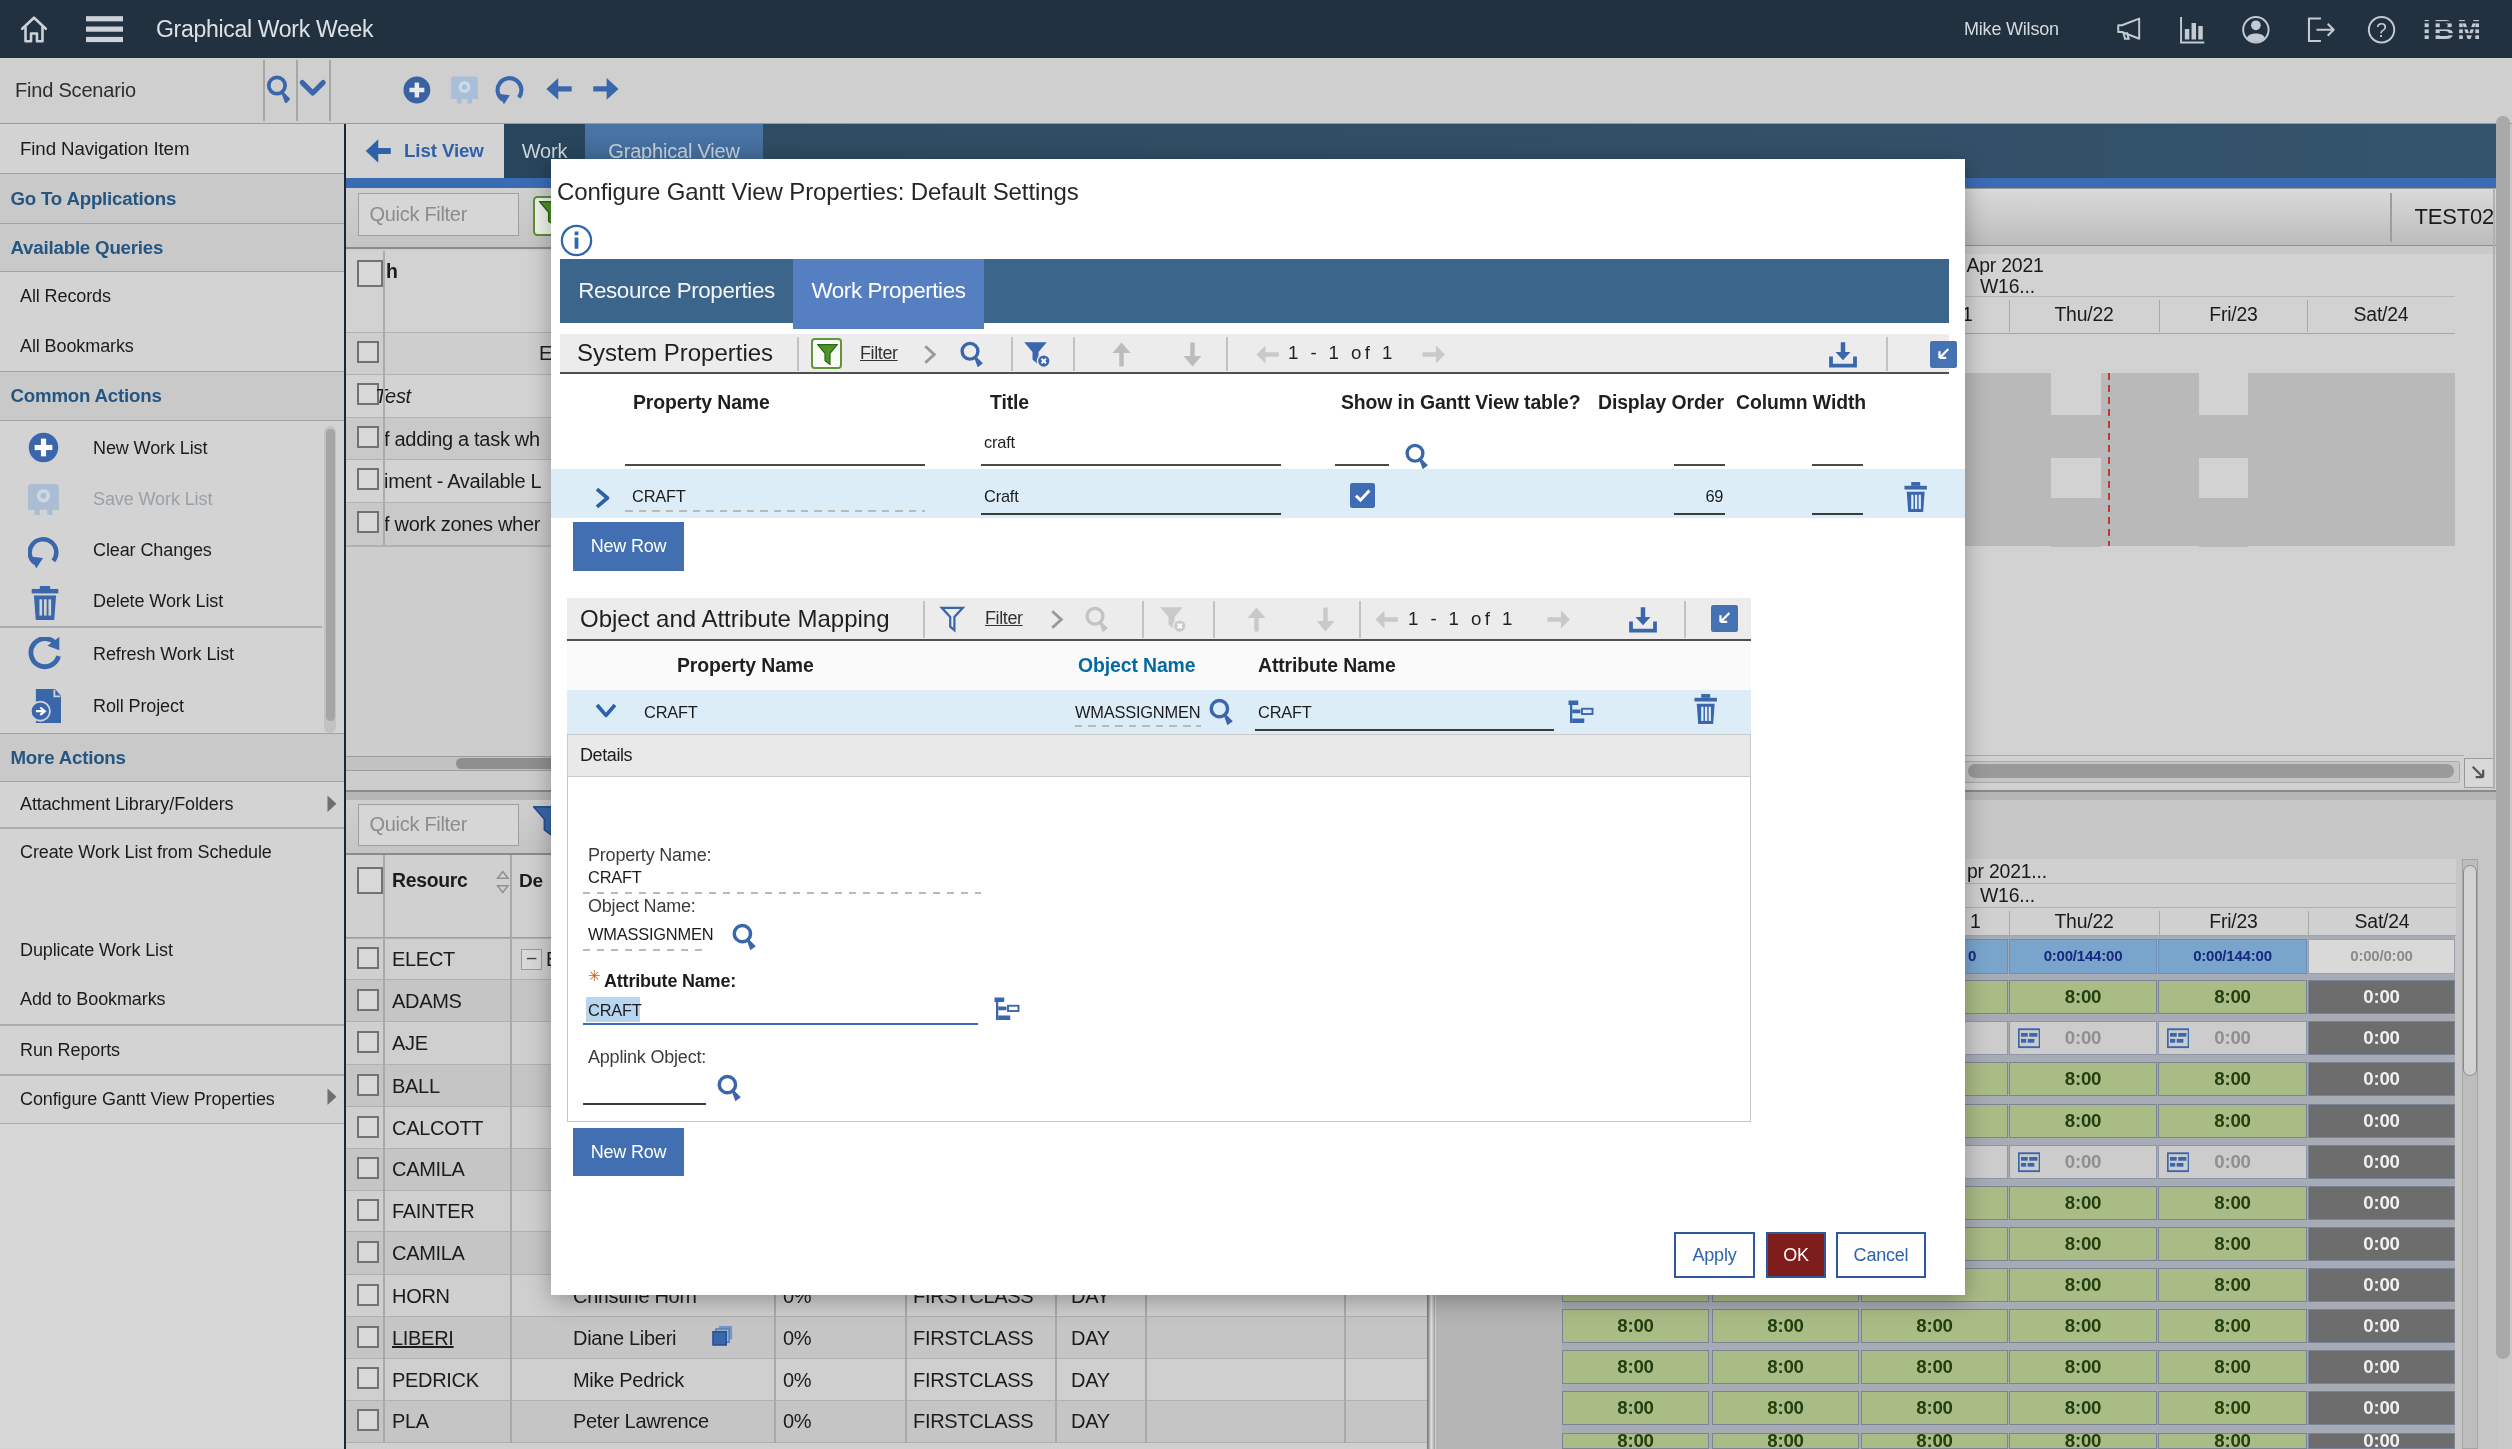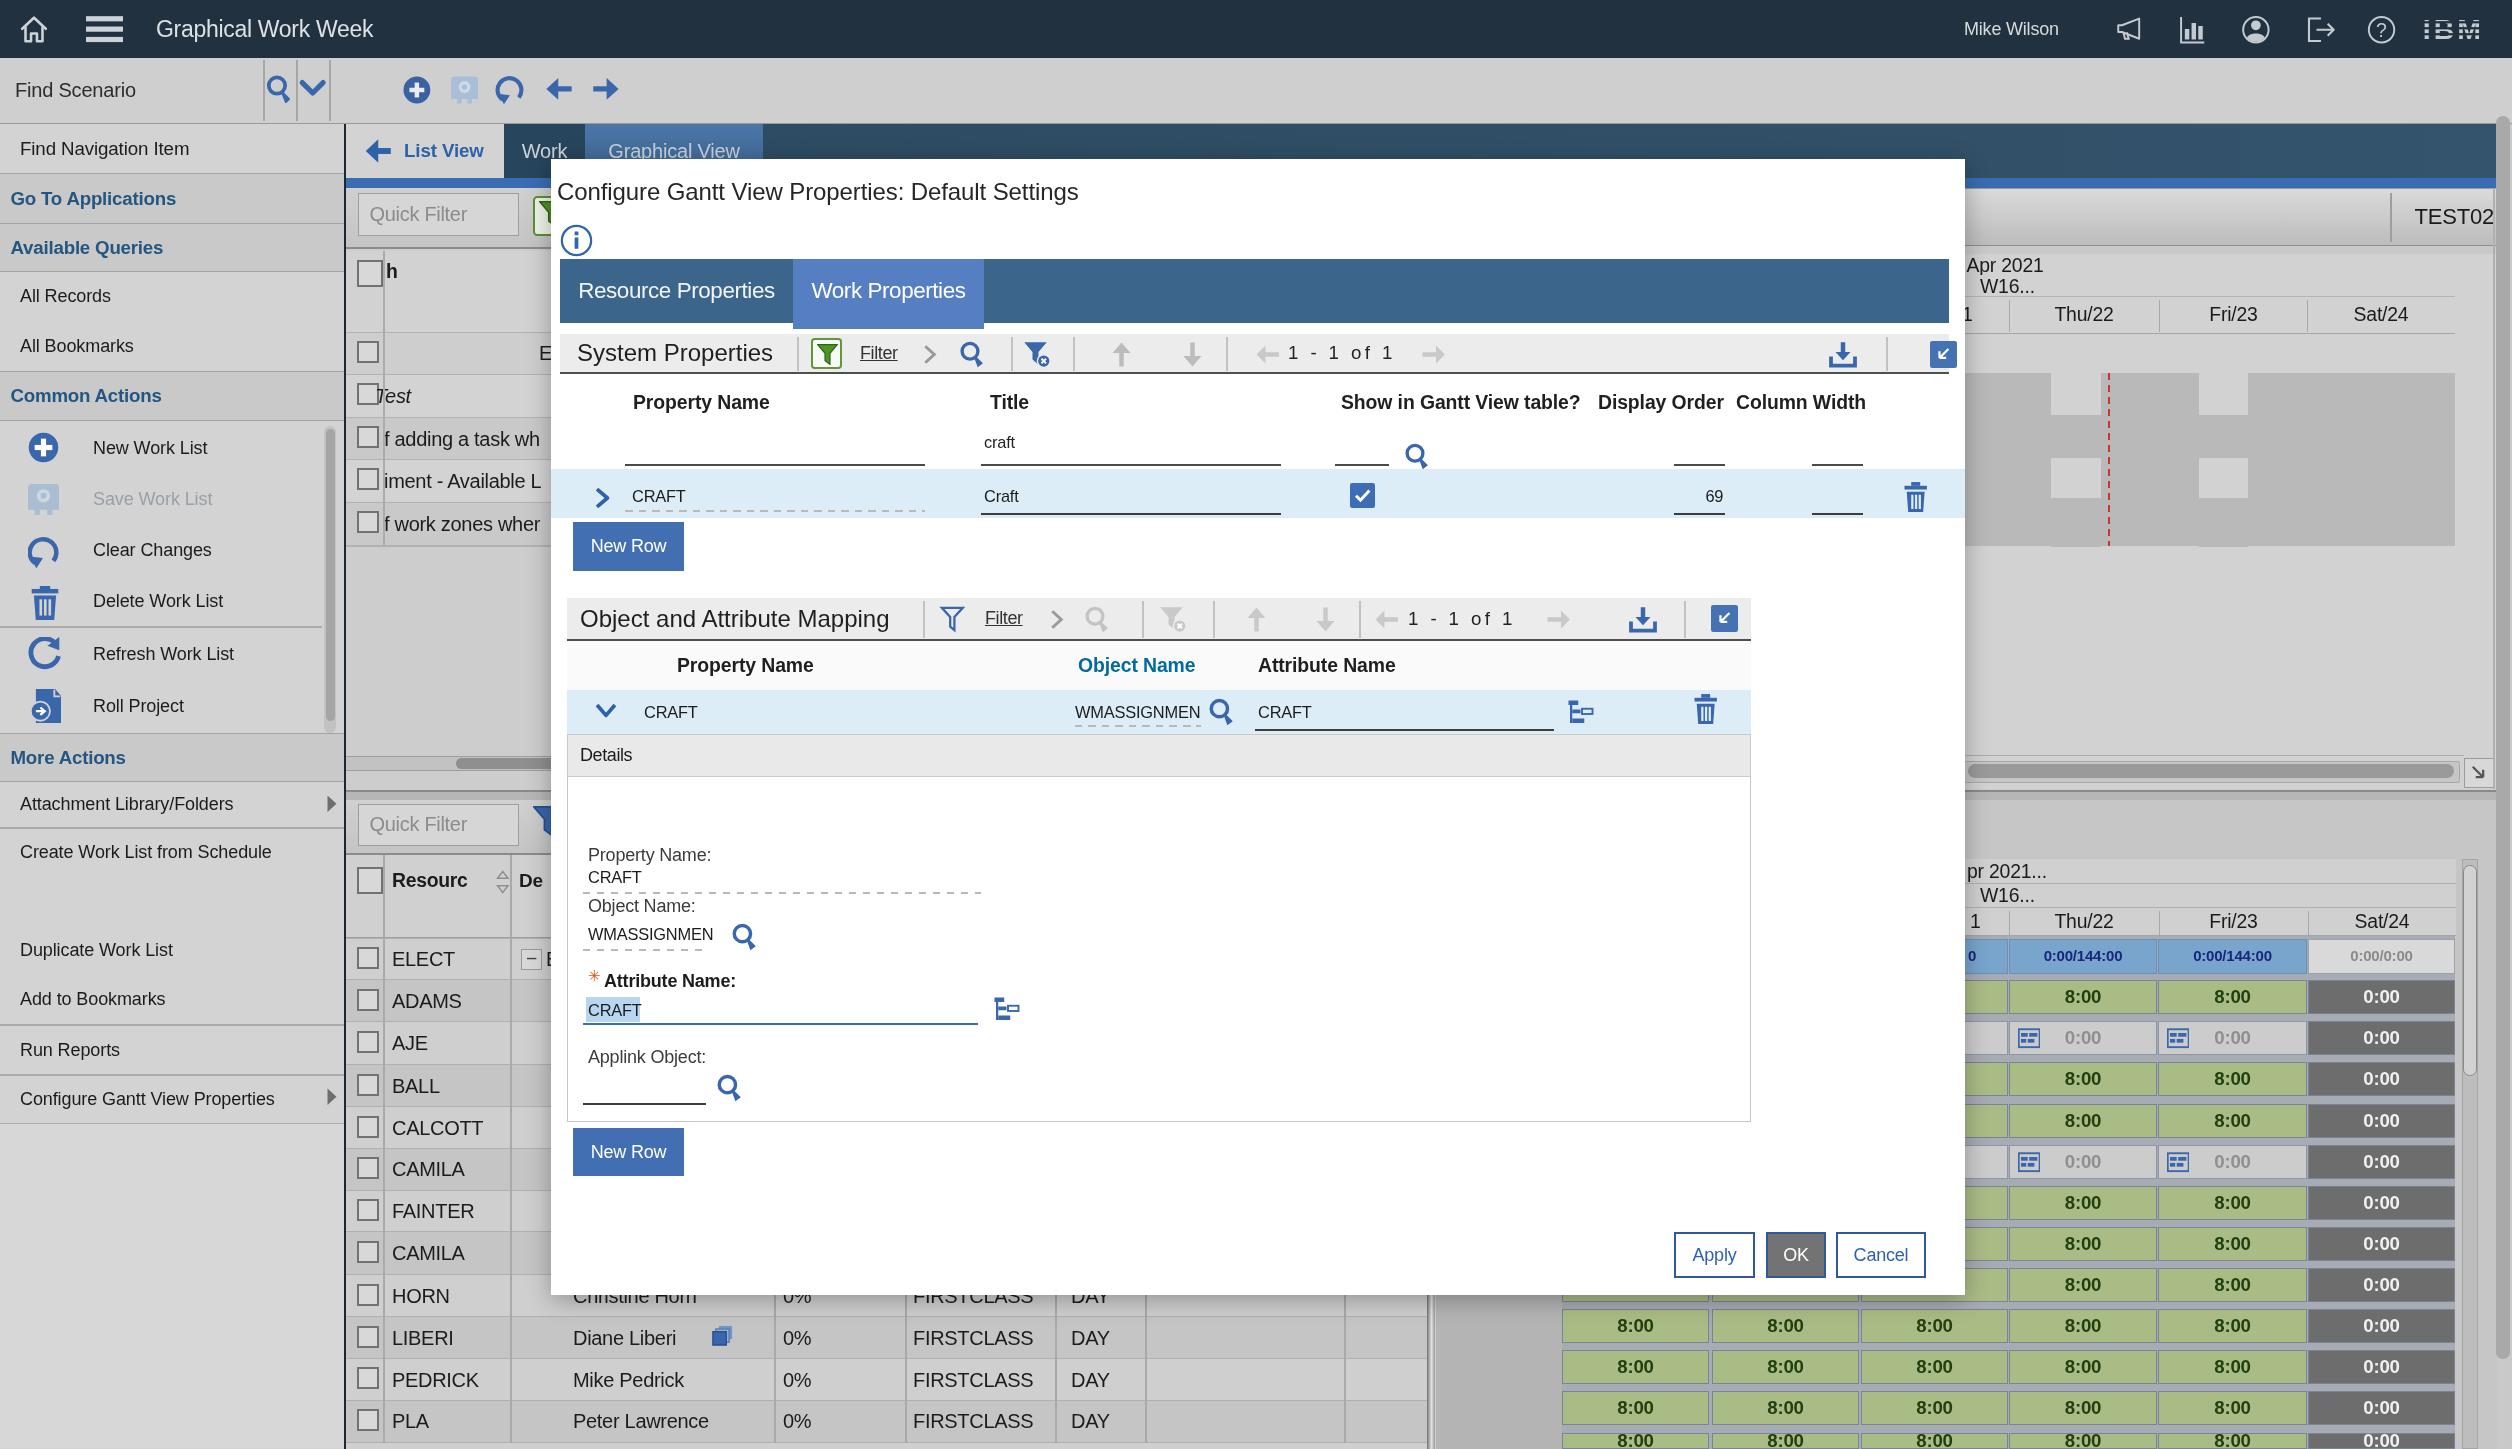--- a/index.html
+++ b/index.html
@@ -354,21 +354,21 @@
   <div class="a" style="left:175px;top:149px;width:21px;height:21px;background:#d8d8d8;border:1.5px solid #9a9a9a;box-sizing:border-box;text-align:center;line-height:16.4px;font-size:19.4px;color:#444;">−</div>
   <div class="a" style="left:200px;top:138px;height:42px;line-height:42px;">E</div>
   <div class="a" style="left:46px;top:180px;height:42px;line-height:42px;">ADAMS</div>
   <div class="a" style="left:46px;top:222px;height:43px;line-height:43px;">AJE</div>
   <div class="a" style="left:46px;top:265px;height:42px;line-height:42px;">BALL</div>
   <div class="a" style="left:46px;top:307px;height:42px;line-height:42px;">CALCOTT</div>
   <div class="a" style="left:46px;top:348px;height:42px;line-height:42px;">CAMILA</div>
   <div class="a" style="left:46px;top:390px;height:42px;line-height:42px;">FAINTER</div>
   <div class="a" style="left:46px;top:432px;height:43px;line-height:43px;">CAMILA</div>
   <div class="a" style="left:46px;top:475px;height:42px;line-height:42px;">HORN</div>
-  <div class="a" style="left:46px;top:517px;height:42px;line-height:42px;">LIBERI</div>
+  <div class="a" style="left:46px;top:517px;height:42px;line-height:42px;text-decoration:underline;">LIBERI</div>
   <div class="a" style="left:46px;top:559px;height:42px;line-height:42px;">PEDRICK</div>
   <div class="a" style="left:46px;top:600px;height:42px;line-height:42px;">PLA</div>
   <div class="a" style="left:227px;top:475px;height:42px;line-height:42px;">Christine Horn</div>
   <div class="a" style="left:227px;top:517px;height:42px;line-height:42px;">Diane Liberi</div>
   <div class="a" style="left:364px;top:523px;">
       <svg width="28" height="28" viewBox="0 0 38 38">
         <path d="M12 4 H30 V22 H12 Z" fill="#7396c8"></path>
         <path d="M8 8 H26 V26 H8 Z" fill="#94b2d8" stroke="#5b7fae" stroke-width="2"></path>
         <path d="M4 12 H22 V30 H4 Z" fill="#3a66ac" stroke="#28508e" stroke-width="2"></path>
       </svg>
@@ -824,19 +824,19 @@
   <div class="a" style="left:164px;top:914px;">
       <svg width="31" height="31" viewBox="0 0 40 40">
         <circle cx="16" cy="15" r="10.5" fill="none" stroke="#3a66ac" stroke-width="4.5"></circle>
         <path d="M23 23 L31 31 L27 34 Z" fill="#3a66ac" stroke="#3a66ac" stroke-width="3"></path>
       </svg>
     </div>
 
   <div class="a" style="left:22px;top:969px;width:111px;height:48px;background:#426fb2;color:#fff;text-align:center;line-height:48px;font-size:18px;letter-spacing:-0.2px;">New Row</div>
 
   <div class="a" style="left:1123px;top:1073px;width:81px;height:46px;background:#fff;border:2.2px solid #30589c;box-sizing:border-box;text-align:center;line-height:42px;font-size:18px;color:#2f62ac;letter-spacing:-0.2px;">Apply</div>
-  <div class="a" style="left:1215px;top:1073px;width:60px;height:46px;background:#737373;border:2.2px solid #30589c;box-sizing:border-box;text-align:center;line-height:42px;font-size:18px;color:#fff;letter-spacing:-0.2px;">OK</div>
+  <div class="a" style="left:1215px;top:1073px;width:60px;height:46px;background:#7f1d1d;border:2.2px solid #30589c;box-sizing:border-box;text-align:center;line-height:42px;font-size:18px;color:#fff;letter-spacing:-0.2px;">OK</div>
   <div class="a" style="left:1285px;top:1073px;width:90px;height:46px;background:#fff;border:2.2px solid #30589c;box-sizing:border-box;text-align:center;line-height:42px;font-size:18px;color:#2f62ac;letter-spacing:-0.2px;">Cancel</div>
 </div>
 
 <div class="a" style="left:2497px;top:124px;width:15px;height:1325px;background:#c9c9c9;"></div>
 <div class="a" style="left:2496px;top:116px;width:13.5px;height:1243px;background:#a9a9a9;border-radius:6.7px;"></div>
 
 
 </body></html>

